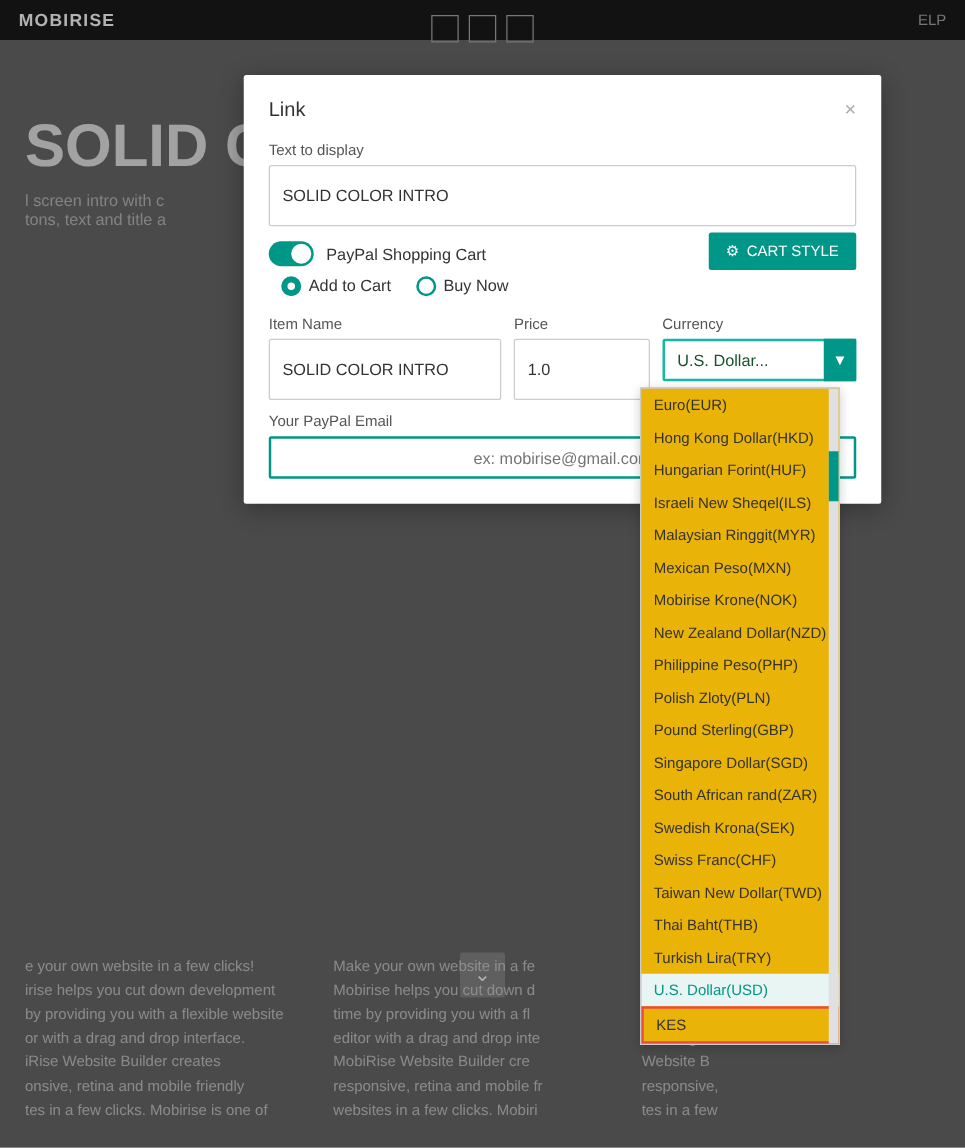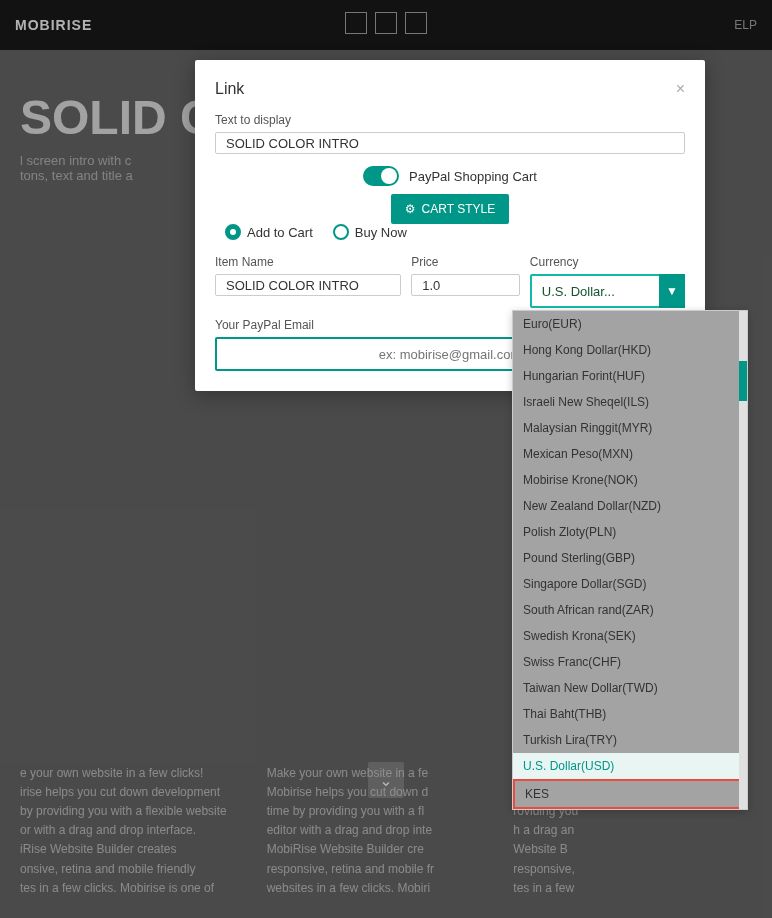--- a/index.html
+++ b/index.html
@@ -17,21 +17,21 @@
       height: 918px;
       background: #6b6b6b;
       position: absolute;
       top: 0; left: 0;
     }
 
     
     .nav-bar {
       position: absolute;
       top: 0; left: 0; right: 0;
-      height: 50px;
+      height: 32px;
       background: #1a1a1a;
       display: flex;
       align-items: center;
       padding: 0 15px;
       z-index: 1;
     }
     .nav-logo {
       color: white;
       font-weight: bold;
       font-size: 14px;
@@ -162,21 +162,21 @@
 
     .form-label {
       font-size: 12px;
       color: #555;
       margin-bottom: 5px;
       display: block;
     }
 
     .text-input {
       width: 100%;
-      height: 22px;
+      height: 49px;
       border: 1px solid #ccc;
       border-radius: 2px;
       padding: 0 10px;
       font-size: 13px;
       color: #333;
       outline: none;
     }
 
     
     .paypal-row {
@@ -210,21 +210,20 @@
 
     
     .radio-row {
       display: flex;
       gap: 20px;
       margin-bottom: 15px;
       padding-left: 10px;
     }
     .radio-item {
       display: flex;
-      align-items: center;
       gap: 6px;
       font-size: 13px;
       color: #333;
       cursor: pointer;
     }
     .radio-circle {
       width: 16px;
       height: 16px;
       border-radius: 50%;
       border: 2px solid #009688;
@@ -259,21 +258,20 @@
       align-items: center;
       gap: 6px;
       white-space: nowrap;
     }
 
     
     .paypal-cart-row {
       display: flex;
       justify-content: space-between;
       align-items: center;
-      flex-direction: column;
     }
 
     
     .fields-row {
       display: flex;
       gap: 10px;
       margin-bottom: 10px;
     }
     .field-group {
       display: flex;
@@ -322,22 +320,22 @@
       color: #999;
       outline: none;
       text-align: center;
     }
 
     
     .dropdown-list {
       position: absolute;
       top: 310px;
       left: 512px;
-      width: 236px;
-      background: #a3a3a3;
+      width: 160px;
+      background: #eab308;
       border: 1px solid #ccc;
       box-shadow: 0 2px 8px rgba(0,0,0,0.2);
       z-index: 30;
       overflow: hidden;
     }
     .dropdown-scrollbar {
       position: absolute;
       right: 0;
       top: 0;
       bottom: 0;
@@ -496,20 +494,21 @@
     <div class="dropdown-scrollbar-thumb"></div>
   </div>
   <div class="dropdown-item">Euro(EUR)</div>
   <div class="dropdown-item">Hong Kong Dollar(HKD)</div>
   <div class="dropdown-item">Hungarian Forint(HUF)</div>
   <div class="dropdown-item">Israeli New Sheqel(ILS)</div>
   <div class="dropdown-item">Malaysian Ringgit(MYR)</div>
   <div class="dropdown-item">Mexican Peso(MXN)</div>
   <div class="dropdown-item">Mobirise Krone(NOK)</div>
   <div class="dropdown-item">New Zealand Dollar(NZD)</div>
+  <div class="dropdown-item">Philippine Peso(PHP)</div>
   <div class="dropdown-item">Polish Zloty(PLN)</div>
   <div class="dropdown-item">Pound Sterling(GBP)</div>
   <div class="dropdown-item">Singapore Dollar(SGD)</div>
   <div class="dropdown-item">South African rand(ZAR)</div>
   <div class="dropdown-item">Swedish Krona(SEK)</div>
   <div class="dropdown-item">Swiss Franc(CHF)</div>
   <div class="dropdown-item">Taiwan New Dollar(TWD)</div>
   <div class="dropdown-item">Thai Baht(THB)</div>
   <div class="dropdown-item">Turkish Lira(TRY)</div>
   <div class="dropdown-item active">U.S. Dollar(USD)</div>

